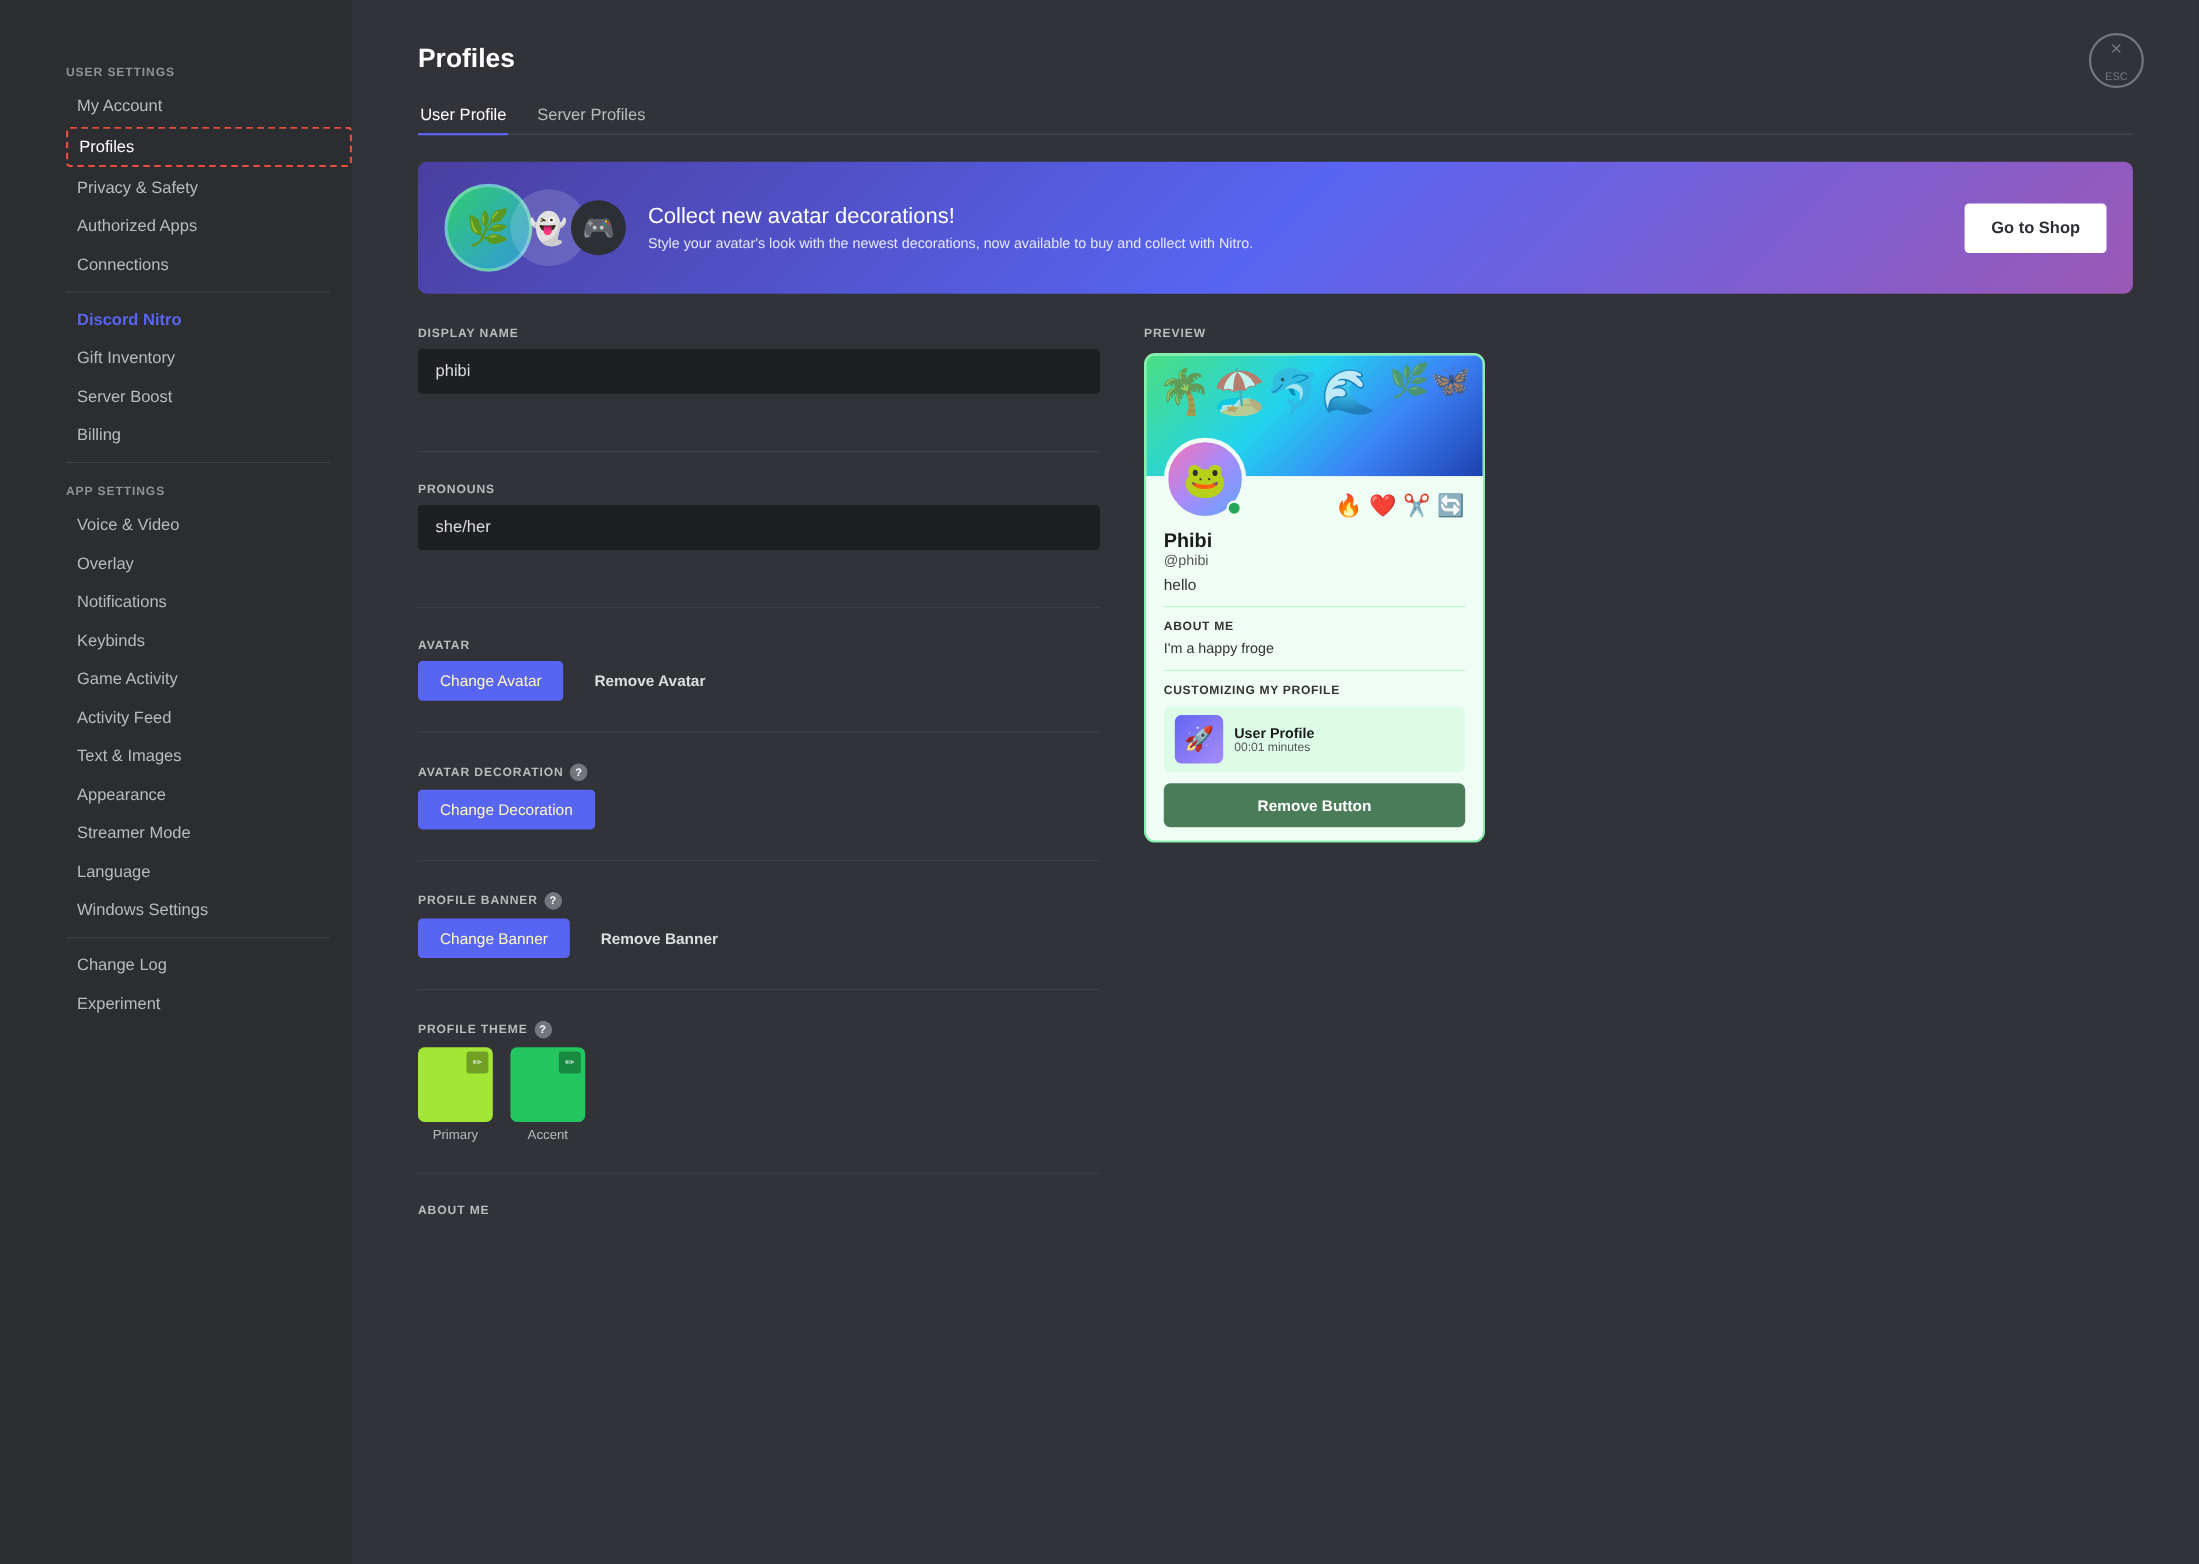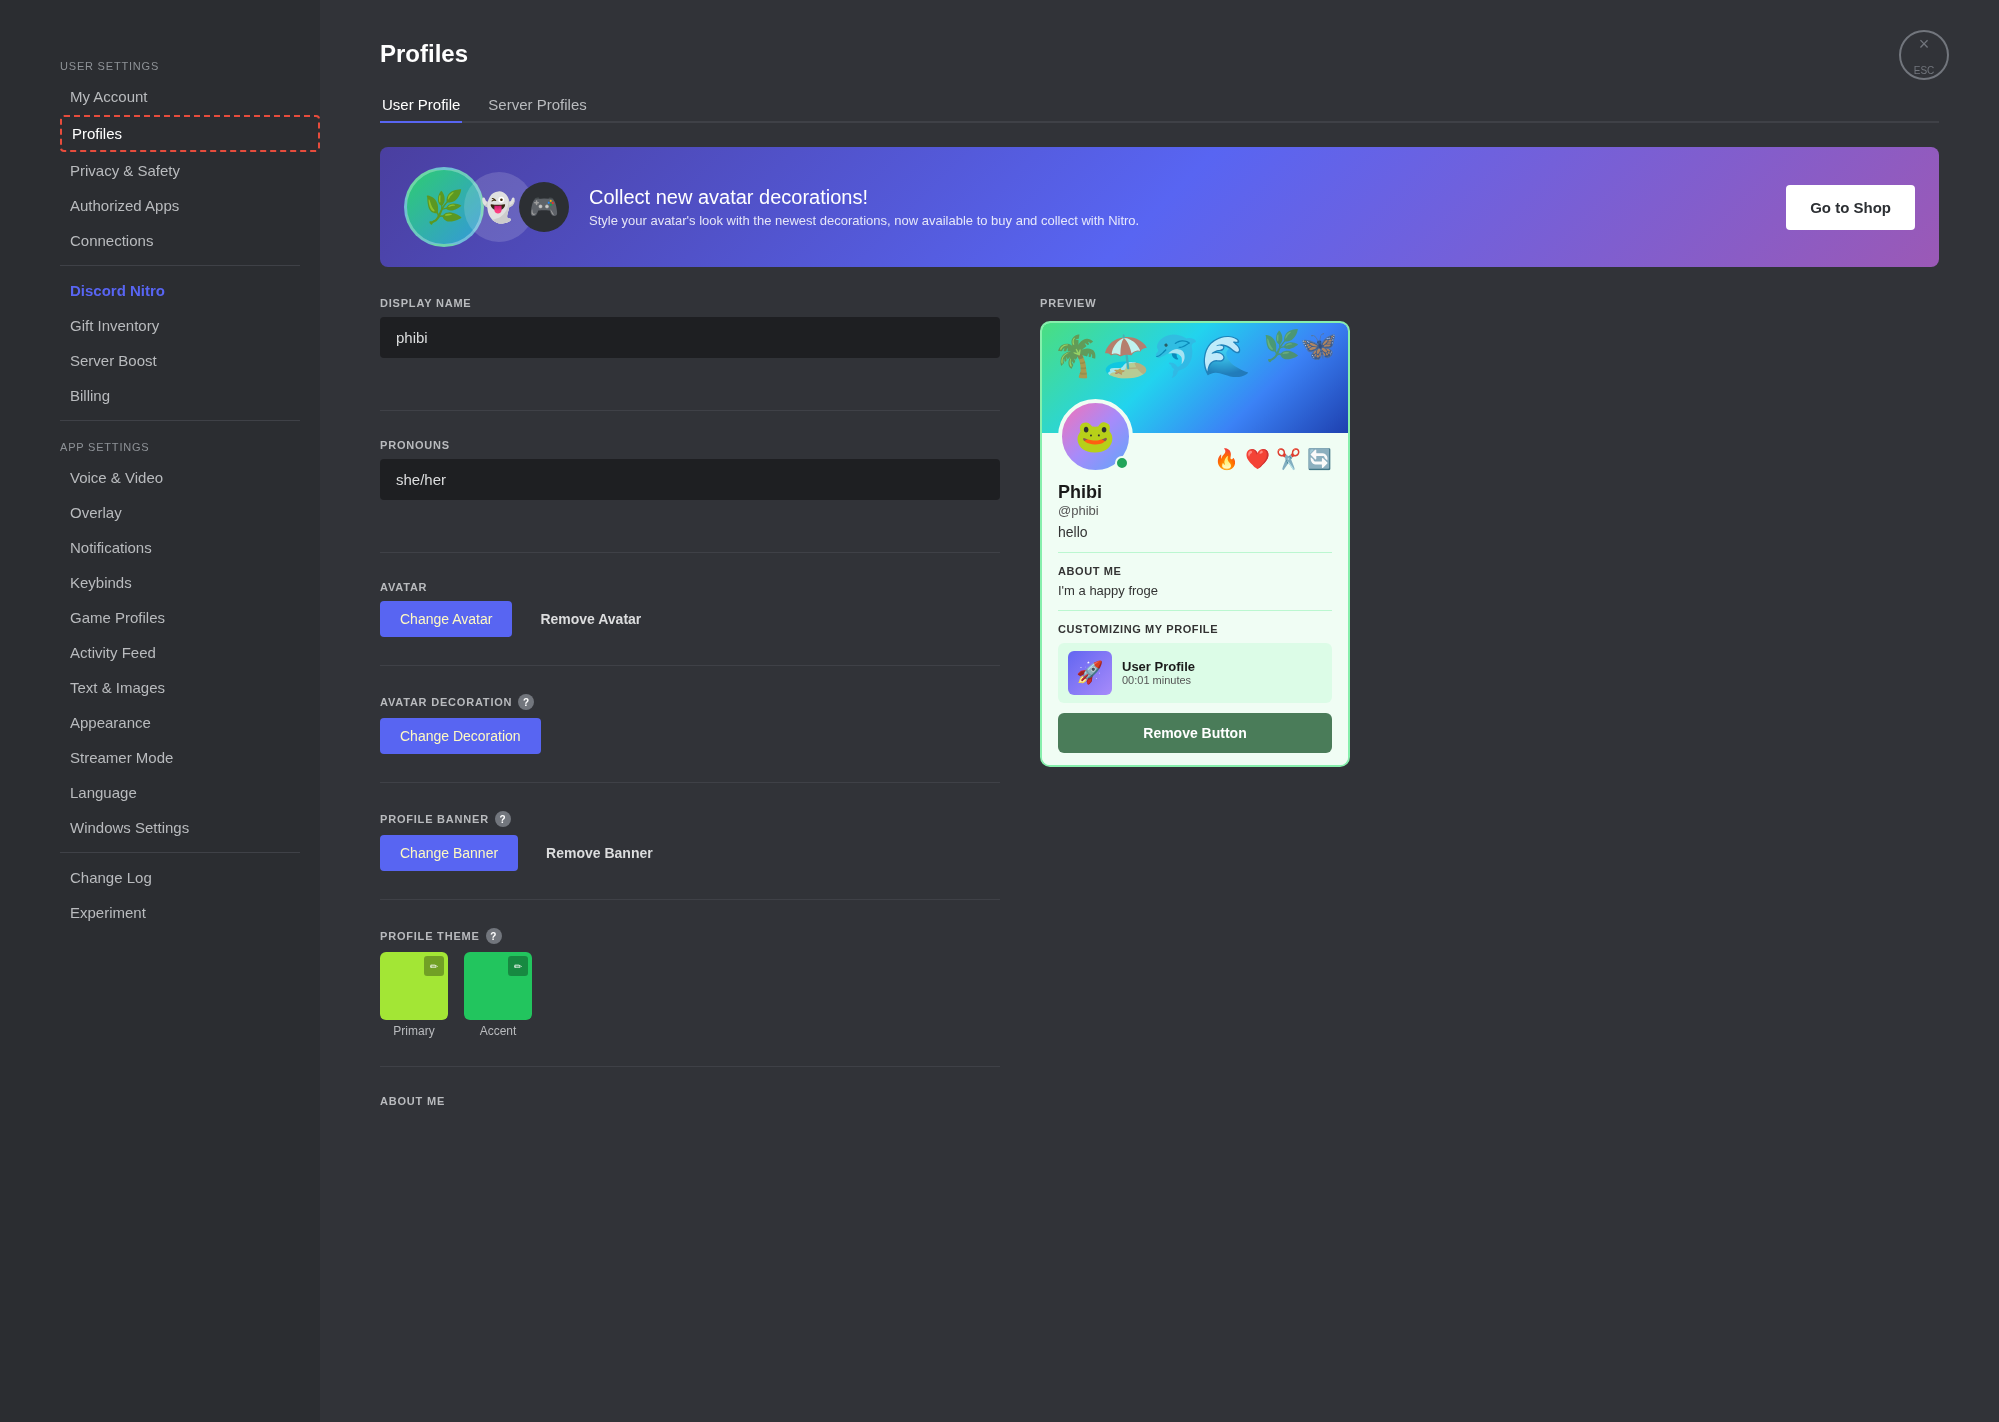--- a/index.html
+++ b/index.html
@@ -16,21 +16,21 @@
     
     .sidebar {
       width: 320px;
       background: #2b2d31;
       padding: 40px 0 40px 60px;
       flex-shrink: 0;
       overflow-y: auto;
     }
     .sidebar-section-label {
       font-size: 11px;
-      font-weight: 400;
+      font-weight: 700;
       color: #8e9297;
       text-transform: uppercase;
       letter-spacing: 0.8px;
       margin-bottom: 8px;
       margin-top: 20px;
       padding-right: 20px;
     }
     .sidebar-item {
       padding: 8px 10px;
       border-radius: 4px;
@@ -530,21 +530,21 @@
   <div class="sidebar-item">
     <span>Overlay</span>
   </div>
   <div class="sidebar-item">
     <span>Notifications</span>
   </div>
   <div class="sidebar-item">
     <span>Keybinds</span>
   </div>
   <div class="sidebar-item">
-    <span>Game Profiles</span>
+    <span>Game Activity</span>
   </div>
   <div class="sidebar-item">
     <span>Activity Feed</span>
   </div>
   <div class="sidebar-item">
     <span>Text &amp; Images</span>
   </div>
   <div class="sidebar-item">
     <span>Appearance</span>
   </div>

